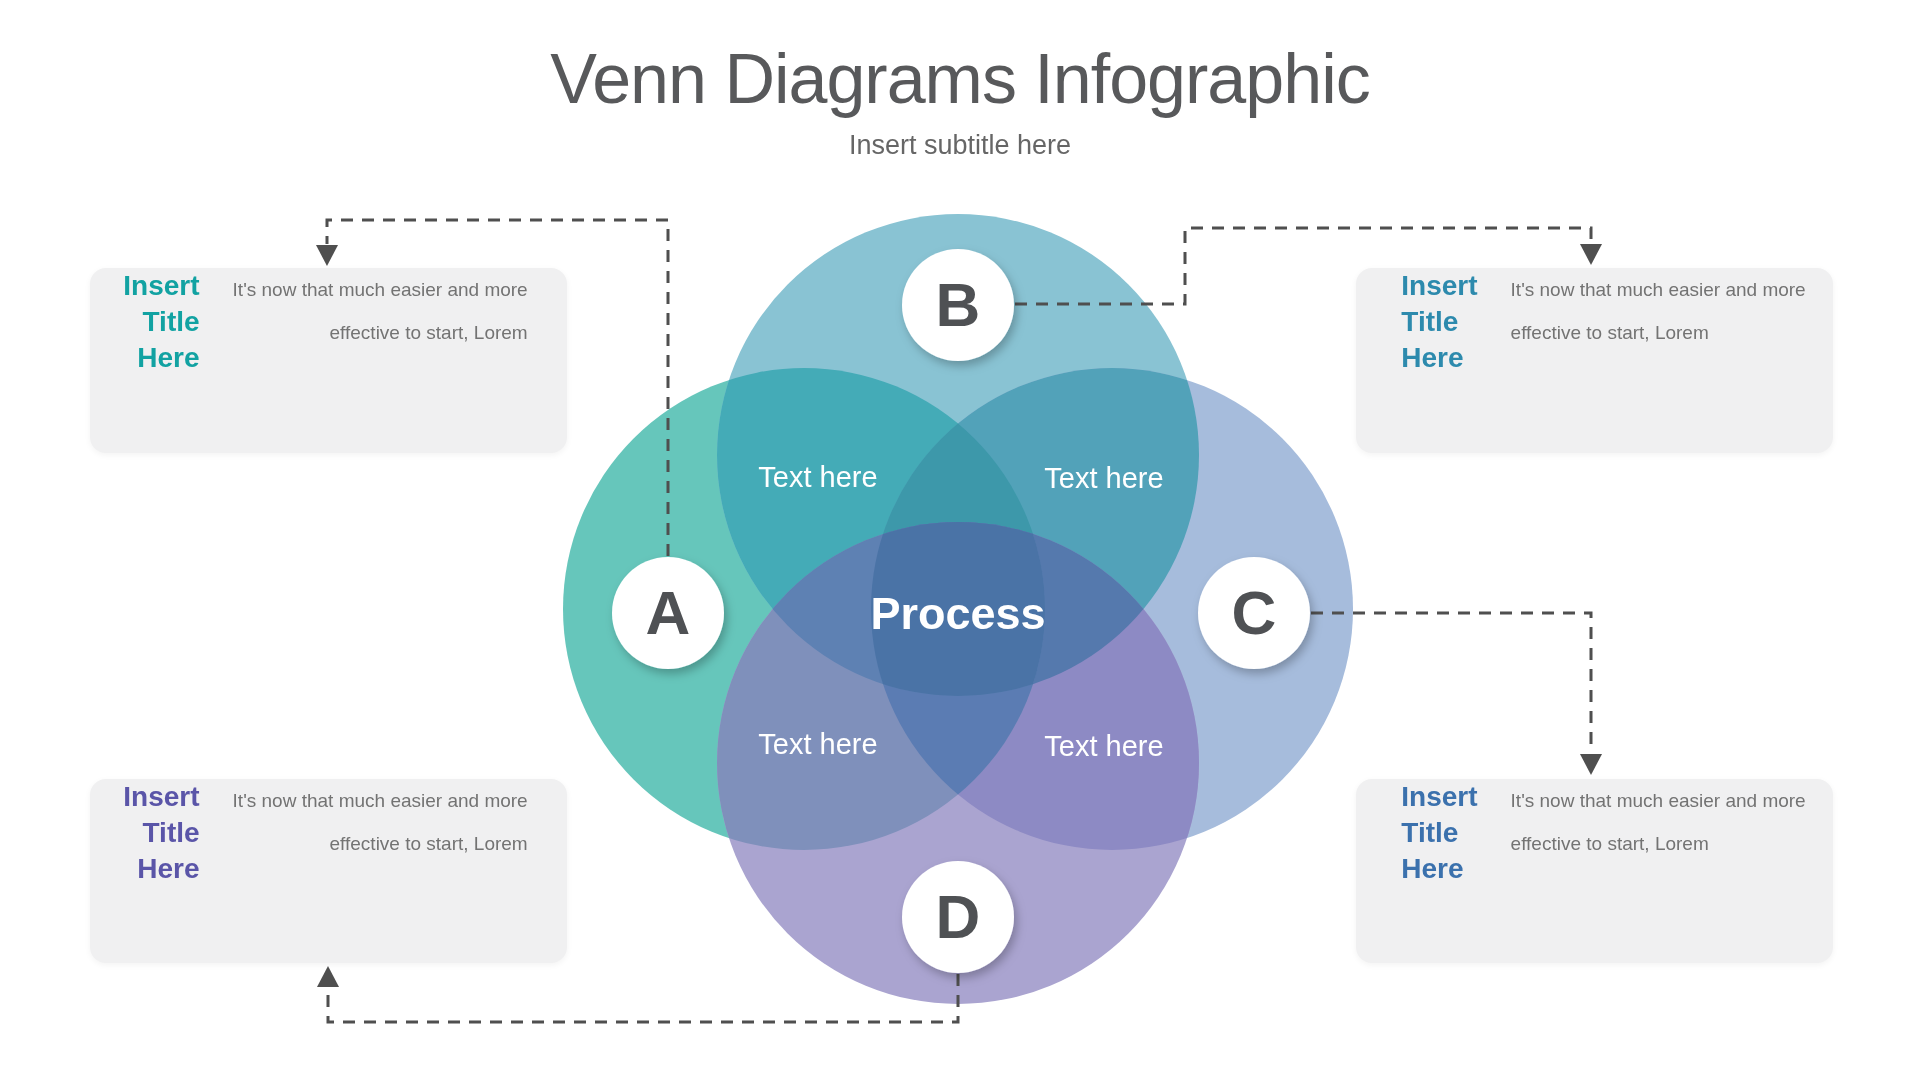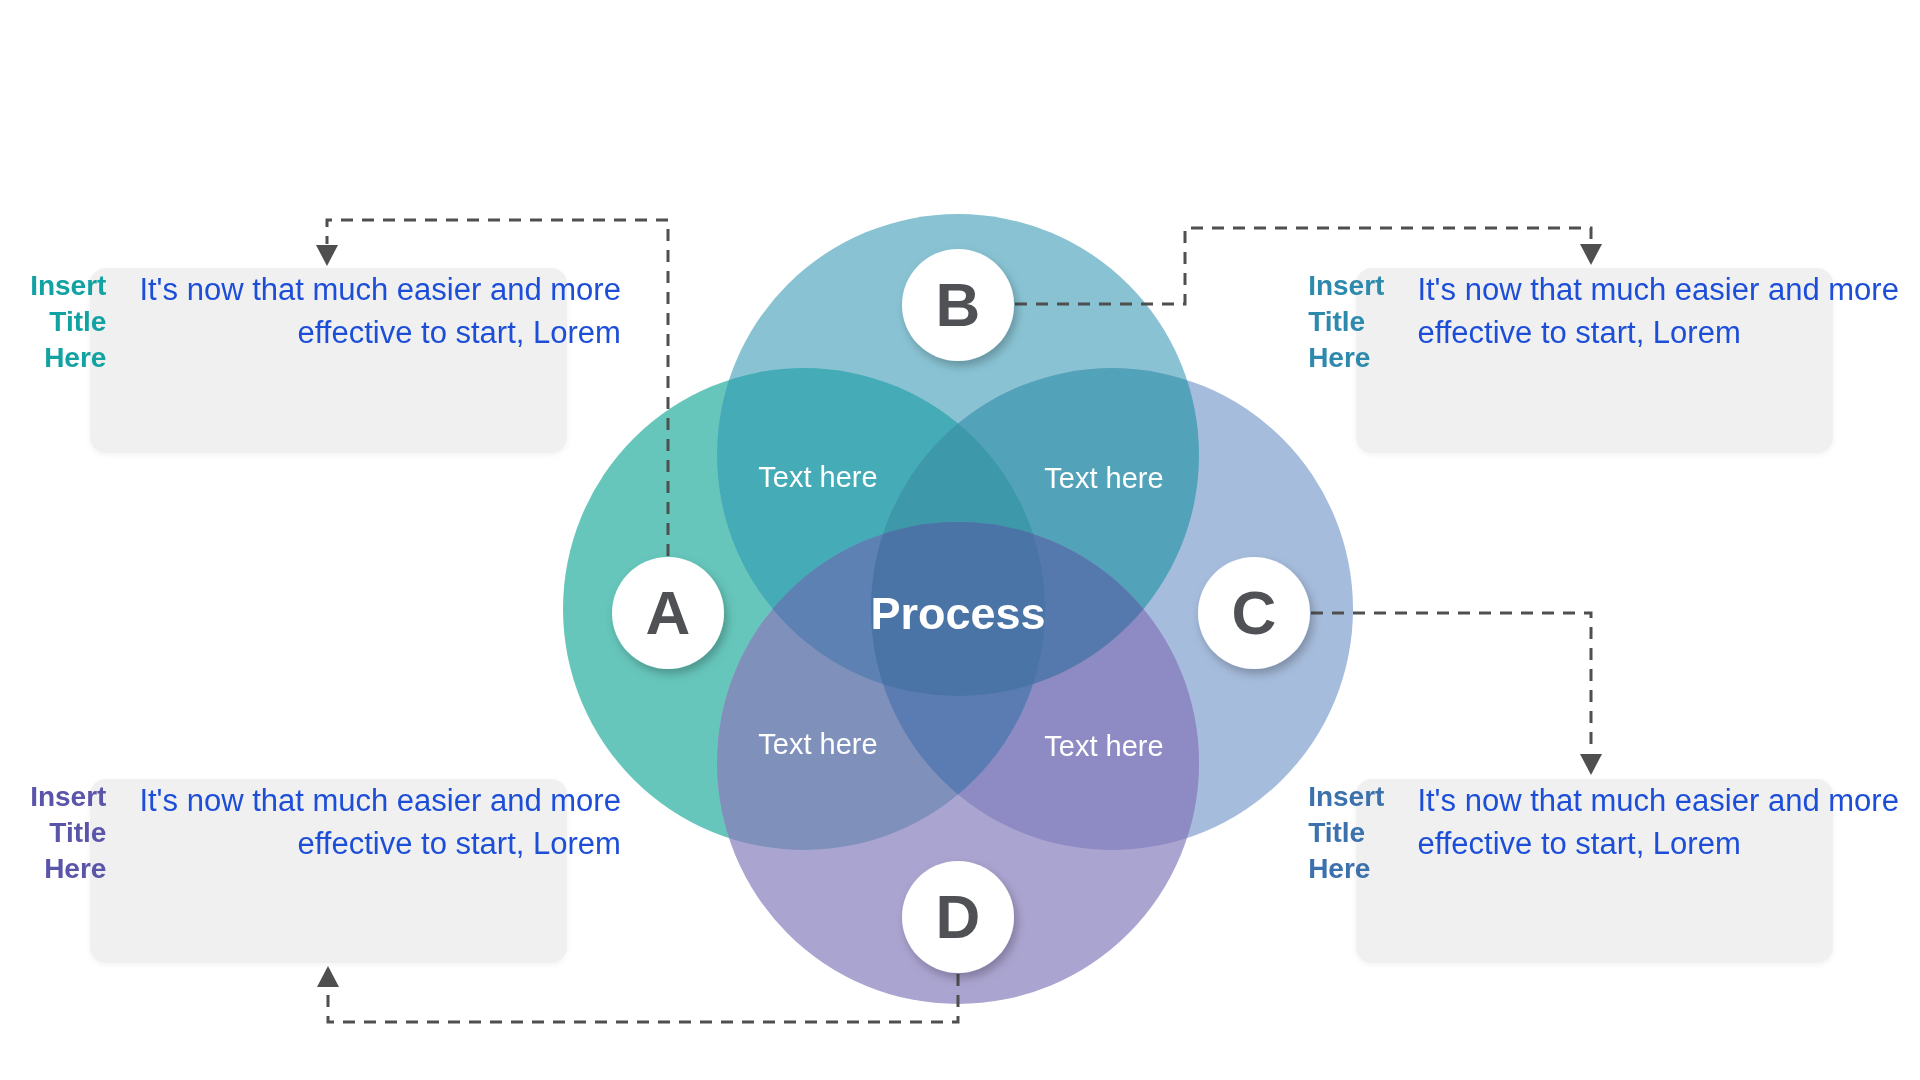--- a/index.html
+++ b/index.html
@@ -22,28 +22,32 @@
 
   .info-box {
     position: absolute; width: 477px; height: 185px; background: #f0f0f1;
     border-radius: 16px; box-sizing: border-box;
     display: flex; flex-direction: row; justify-content: center;
     box-shadow: 0 2px 6px rgba(0,0,0,0.05);
   }
   .info-box.align-right { text-align: right; padding-right: 46px; padding-left: 40px; }
   .info-box.align-left  { text-align: left;  padding-left: 54px;  padding-right: 36px; }
   .box-title { font-size: 28px; font-weight: bold; line-height: 36px; margin-bottom: 10px; }
-  .box-body  { font-size: 31px; color: #1d4ed8; line-height: 43px; margin-left: 33px; }
+  .box-body  { font-size: 19px; color: #737373; line-height: 43px; margin-left: 33px; }
   .box-body span { display: block; white-space: nowrap; }
 </style>
 </head>
 <body>
 
 <div id="page">
 
+  <div class="header">
+    <div class="main-title">Venn Diagrams Infographic</div>
+    <div class="subtitle">Insert subtitle here</div>
+  </div>
 
   <svg class="venn" width="1920" height="1080" viewBox="0 0 1920 1080">
     <defs>
       <clipPath id="clipA">
           <circle cx="804" cy="609" r="241"></circle>
         </clipPath>
       <clipPath id="clipB">
           <circle cx="958" cy="455" r="241"></circle>
         </clipPath>
       <clipPath id="clipC">

